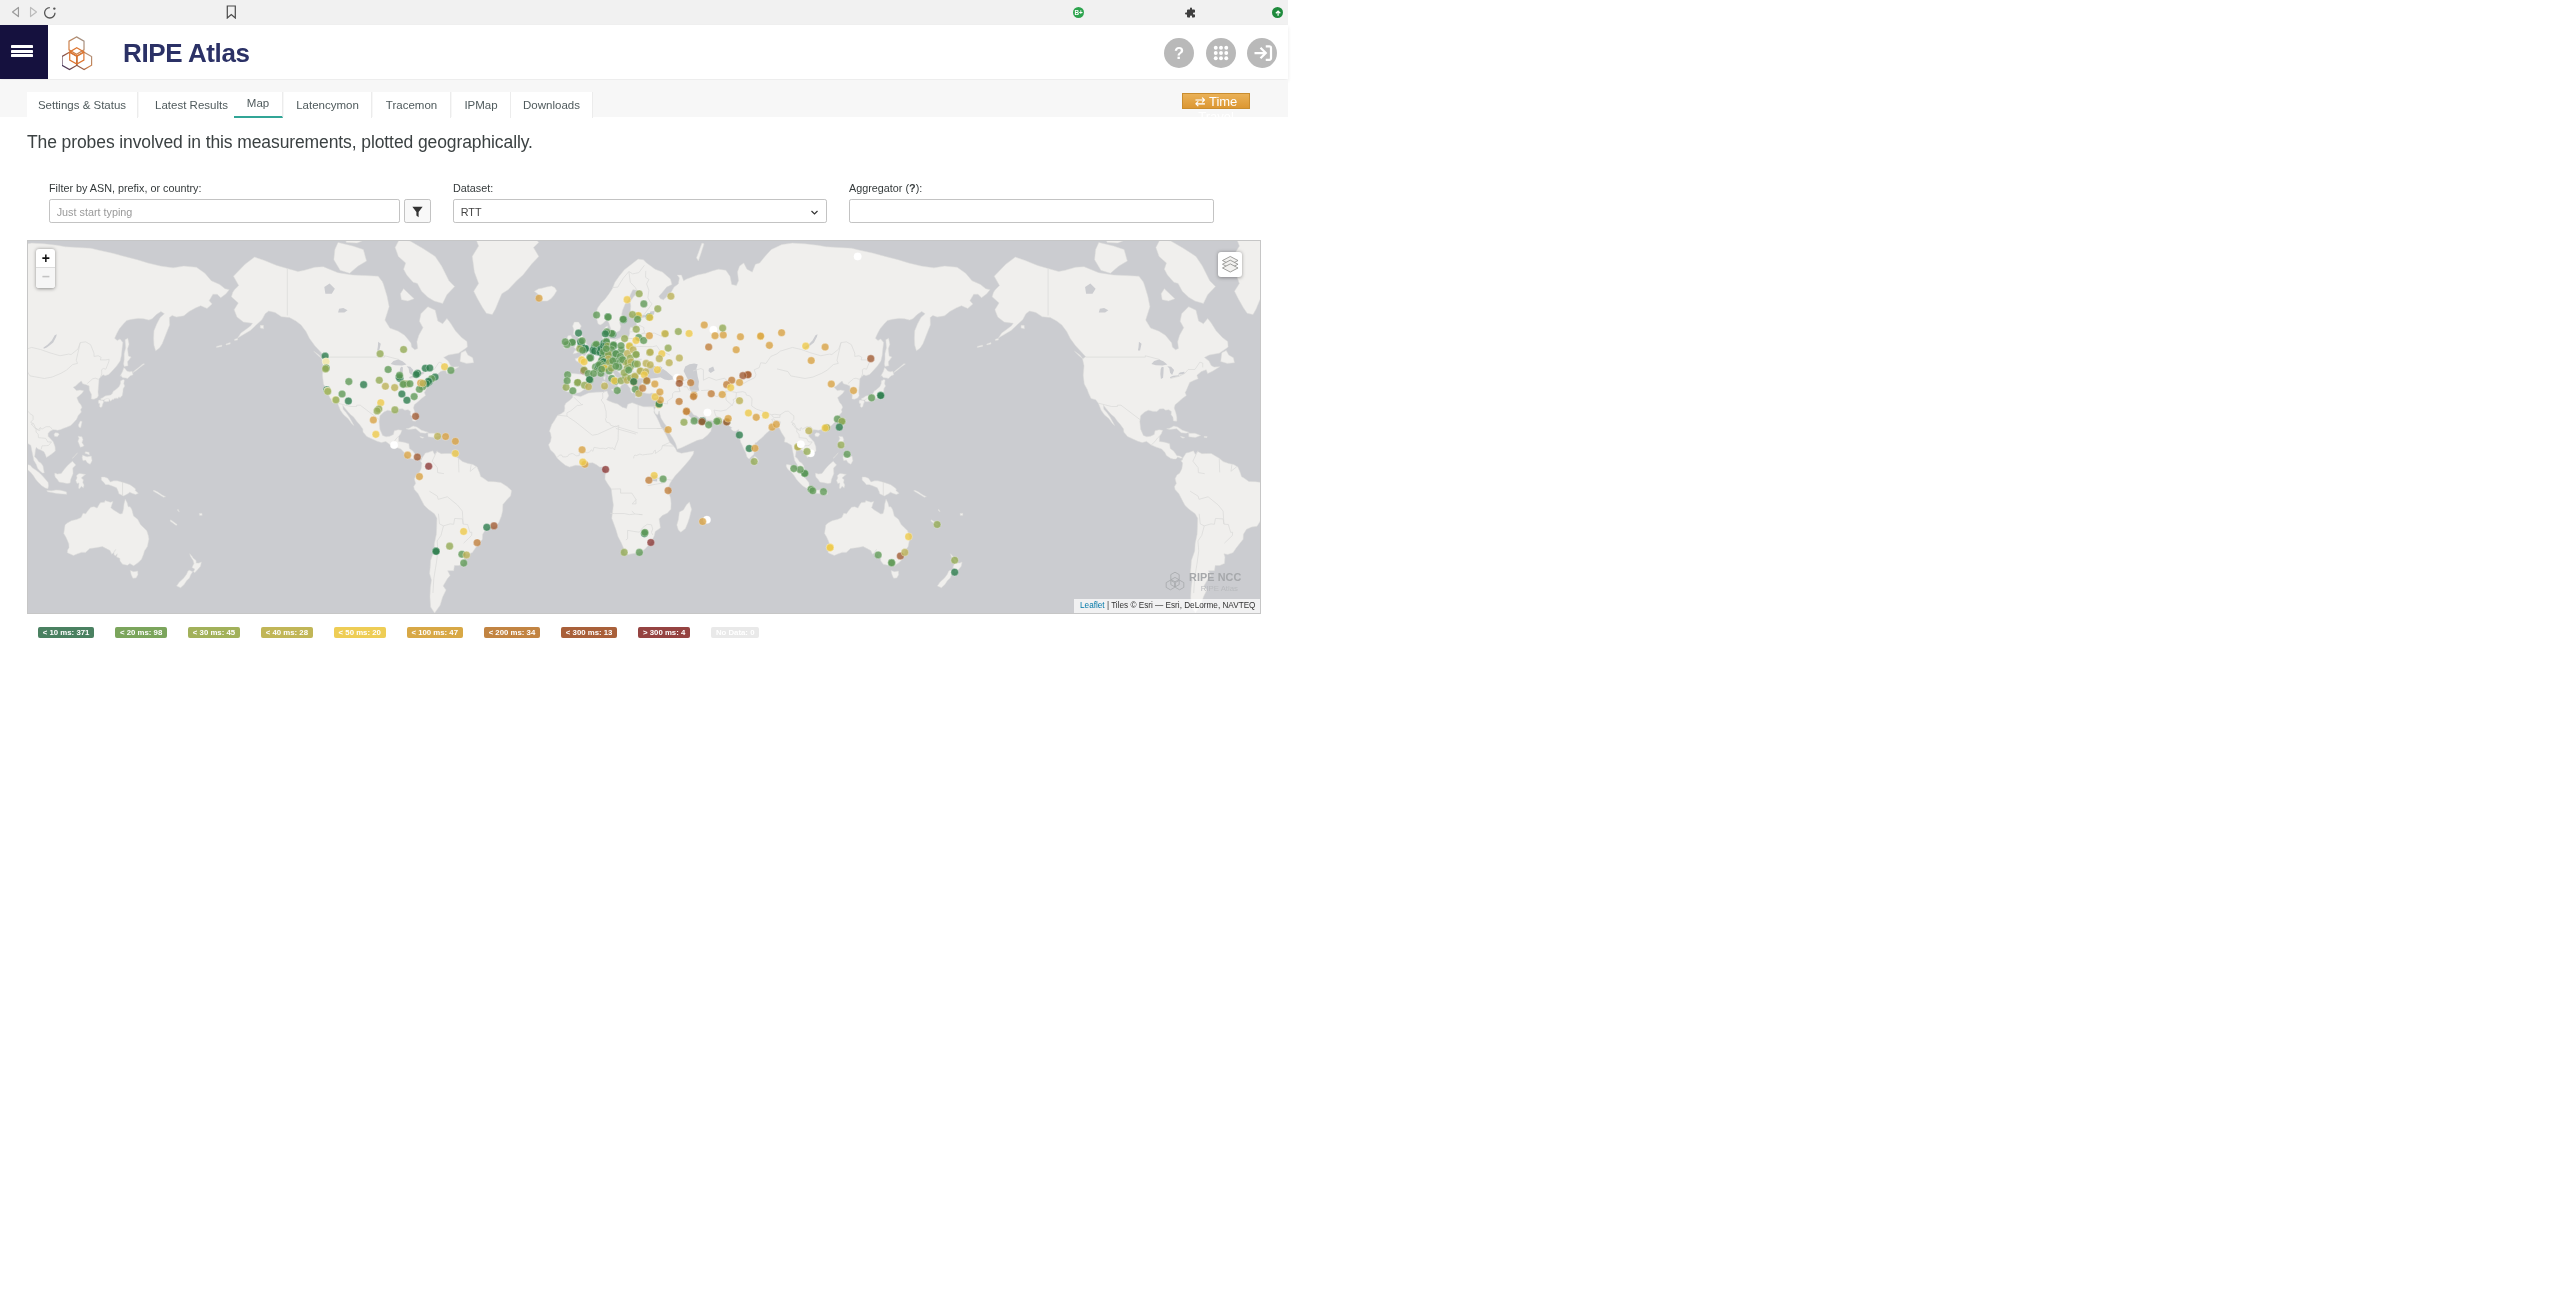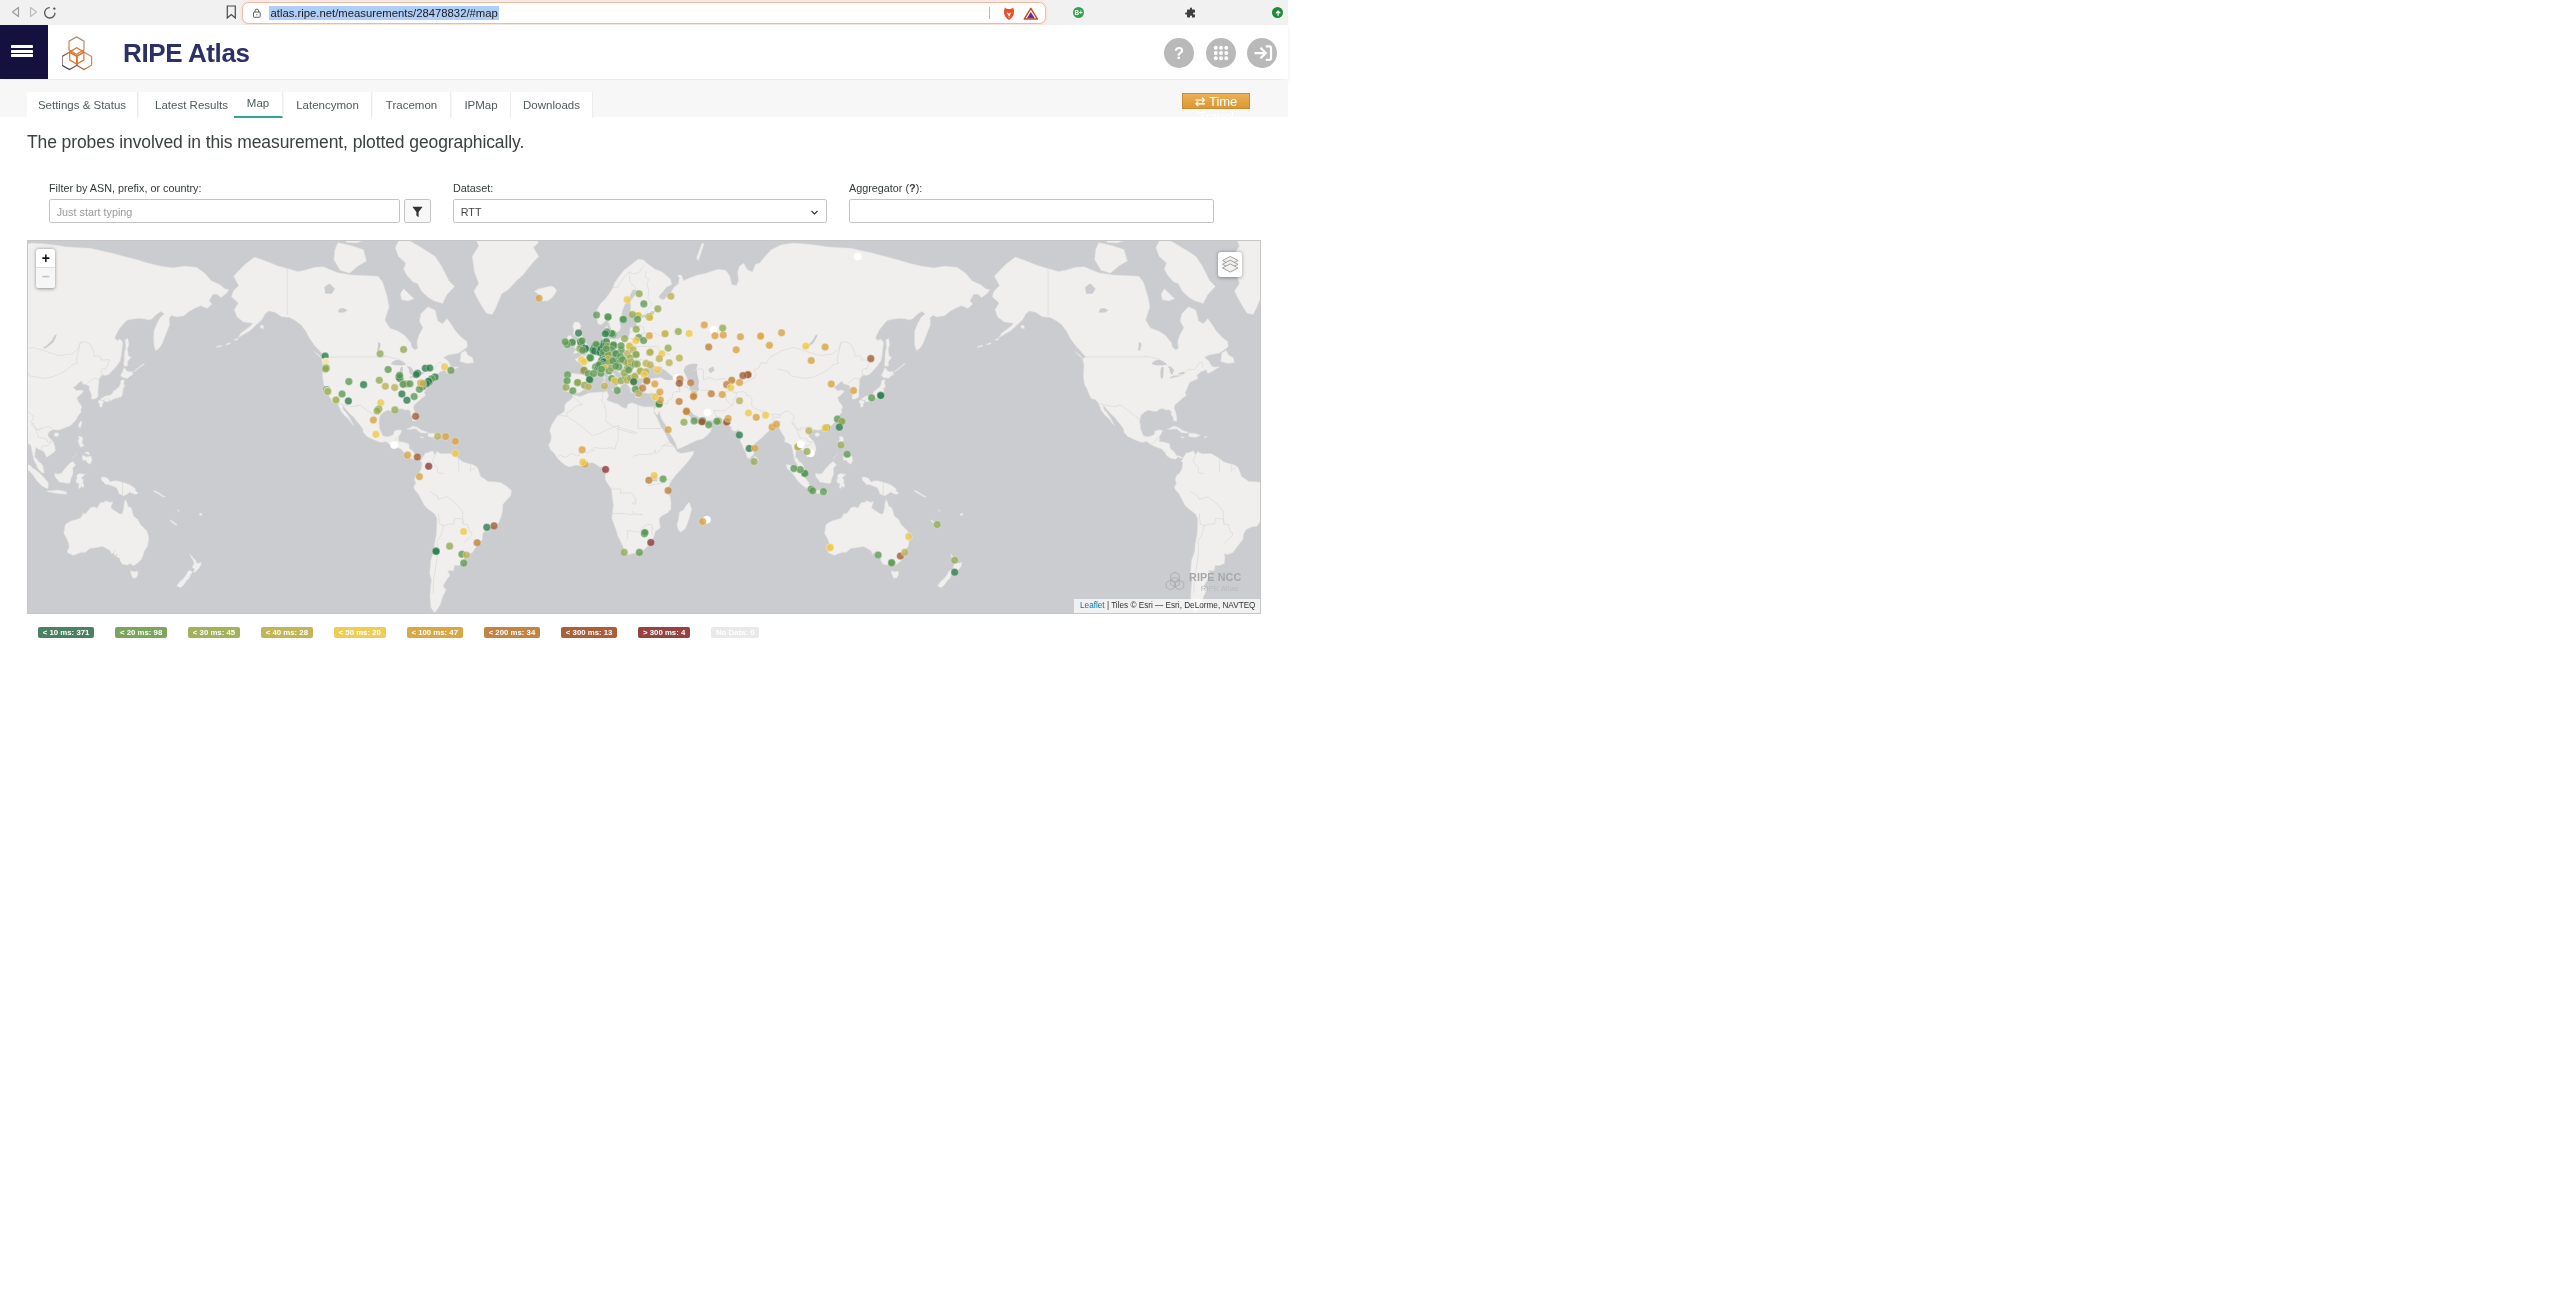--- a/index.html
+++ b/index.html
@@ -33,38 +33,20 @@
  <div class="navbtn" style="left:26px"><svg width="14" height="14" viewBox="0 0 20 20">
         <path d="M6.5 3.5 L15 10 L6.5 16.5 Z" fill="none" stroke="#bcbcbc" stroke-width="1.7" stroke-linejoin="round"></path>
       </svg></div>
  <div class="navbtn" style="left:42px"><svg width="15.6" height="15.6" viewBox="0 0 24 24">
         <path d="M12 4 A8 8 0 1 0 20 12" fill="none" stroke="#555" stroke-width="2"></path>
         <circle cx="19" cy="5.5" r="1.8" fill="#555"></circle>
       </svg></div>
  <svg style="position:absolute;left:225px;top:5.2px" width="12.6" height="14" viewBox="0 0 24 28">
       <path d="M4 2 h16 v24 l-8-7 -8 7 z" fill="none" stroke="#4a4a4a" stroke-width="2.4"></path>
     </svg>
- <div class="urlbar">
-   <svg style="position:absolute;left:9px;top:4.5px" width="9.7" height="10.4" viewBox="0 0 24 28">
-        <rect x="3" y="11" width="18" height="14" rx="2" fill="none" stroke="#5a5a5a" stroke-width="2.6"></rect>
-        <path d="M7 11 v-3 a5 5 0 0 1 10 0 v3" fill="none" stroke="#5a5a5a" stroke-width="2.6"></path>
-        <circle cx="12" cy="18" r="1.6" fill="#5a5a5a"></circle>
-      </svg>
-   <div class="urltxt">atlas.ripe.net/measurements/28478832/#map</div>
-   <div style="position:absolute;left:746px;top:3.7px;width:0.7px;height:12px;background:#bbb"></div>
-   <svg style="position:absolute;left:760px;top:3.7px" width="12" height="14" viewBox="0 0 24 28">
-        <path d="M4 1 C6 4 8 4 12 4 C16 4 18 4 20 1 C22 5 22.5 9 21.5 14 C20.8 18 17 23 12 26 C7 23 3.2 18 2.5 14 C1.5 9 2 5 4 1 Z" fill="#e8502a"></path>
-        <path d="M7 10 c2 1 3 3 5 3 c2 0 3-2 5-3 l-2.5 5 l-2.5 4 l-2.5-4 z" fill="#fff"></path>
-        <path d="M9.5 19 c1 1 4 1 5 0 l-2.5 2.5 z" fill="#fff"></path>
-      </svg>
-   <svg style="position:absolute;left:780px;top:3.7px" width="15.6" height="13.4" viewBox="0 0 26 22">
-        <path d="M13 2 L24 20 H2 Z" fill="#fff" stroke="#d1451e" stroke-width="2.4" stroke-linejoin="round"></path>
-        <path d="M13 8 L19.5 18.5 L6.5 18.5 Z" fill="#662d91"></path>
-      </svg>
- </div>
  <div style="position:absolute;left:1073px;top:7.4px;width:11px;height:11px;border-radius:50%;background:#2da44e;color:#fff;font-size:6.3px;font-weight:bold;text-align:center;line-height:11px">B+</div>
  <svg style="position:absolute;left:1185px;top:6.7px" width="12" height="12" viewBox="0 0 24 24">
       <path d="M10 3 a2 2 0 0 1 4 0 v2 h4 a2 2 0 0 1 2 2 v4 h-2 a2 2 0 0 0 0 4 h2 v4 a2 2 0 0 1 -2 2 h-4 v-2 a2 2 0 0 0 -4 0 v2 h-4 a2 2 0 0 1 -2-2 v-4 h-2 a2 2 0 0 1 0-4 h2 v-4 a2 2 0 0 1 2-2 h4 z" fill="#3e3e3e"></path>
     </svg>
  <div style="position:absolute;left:1272px;top:7px;width:11px;height:11px;border-radius:50%;background:#1e8a3c"></div>
  <svg style="position:absolute;left:1274px;top:8.5px" width="8.2" height="8.2" viewBox="0 0 24 24">
       <path d="M12 20 V6 M5.5 12.5 l6.5-6.5 6.5 6.5" fill="none" stroke="#fff" stroke-width="3.6"></path>
     </svg>
 </div>
 <div class="hdr">
@@ -120,21 +102,21 @@
 <div class="tabs">
  <div class="tab" style="left:27px;width:111px">Settings &amp; Status</div>
  <div class="tab" style="left:139px;width:106px">Latest Results</div>
  <div class="tab" style="left:234px;width:49px;border-bottom:2.2px solid #31a596;line-height:23px">Map</div>
  <div class="tab" style="left:284px;width:88px">Latencymon</div>
  <div class="tab" style="left:373px;width:78px">Tracemon</div>
  <div class="tab" style="left:452px;width:59px">IPMap</div>
  <div class="tab" style="left:511px;width:82px">Downloads</div>
  <div class="ttbtn">⇄ Time Travel</div>
 </div>
-<h1 style="top:132px">The probes involved in this measurement, plotted geographically.</h1>
+<h1 style="top:132px">The probes involved in this measurements, plotted geographically.</h1>
 <div class="flabel" style="left:49px">Filter by ASN, prefix, or country:</div>
 <div class="flabel" style="left:453px">Dataset:</div>
 <div class="flabel" style="left:849px">Aggregator (<b>?</b>):</div>
 <div class="finput" style="left:49px;width:351px">Just start typing</div>
 <div class="finput" style="left:404px;width:27px;background:#f8f8f8;padding-left:0"><svg width="25" height="24" viewBox="0 0 34 32">
       <path d="M10 9 h14 l-5.5 7 v7 l-3-2.2 v-4.8 z" fill="#333"></path>
     </svg></div>
 <div class="finput" style="left:453px;width:374px;color:#444">RTT<svg style="position:absolute;right:7.4px;top:8.2px" width="9" height="9" viewBox="0 0 12 12">
       <path d="M2 4 l4 4 4-4" fill="none" stroke="#333" stroke-width="1.6"></path>
     </svg></div>

